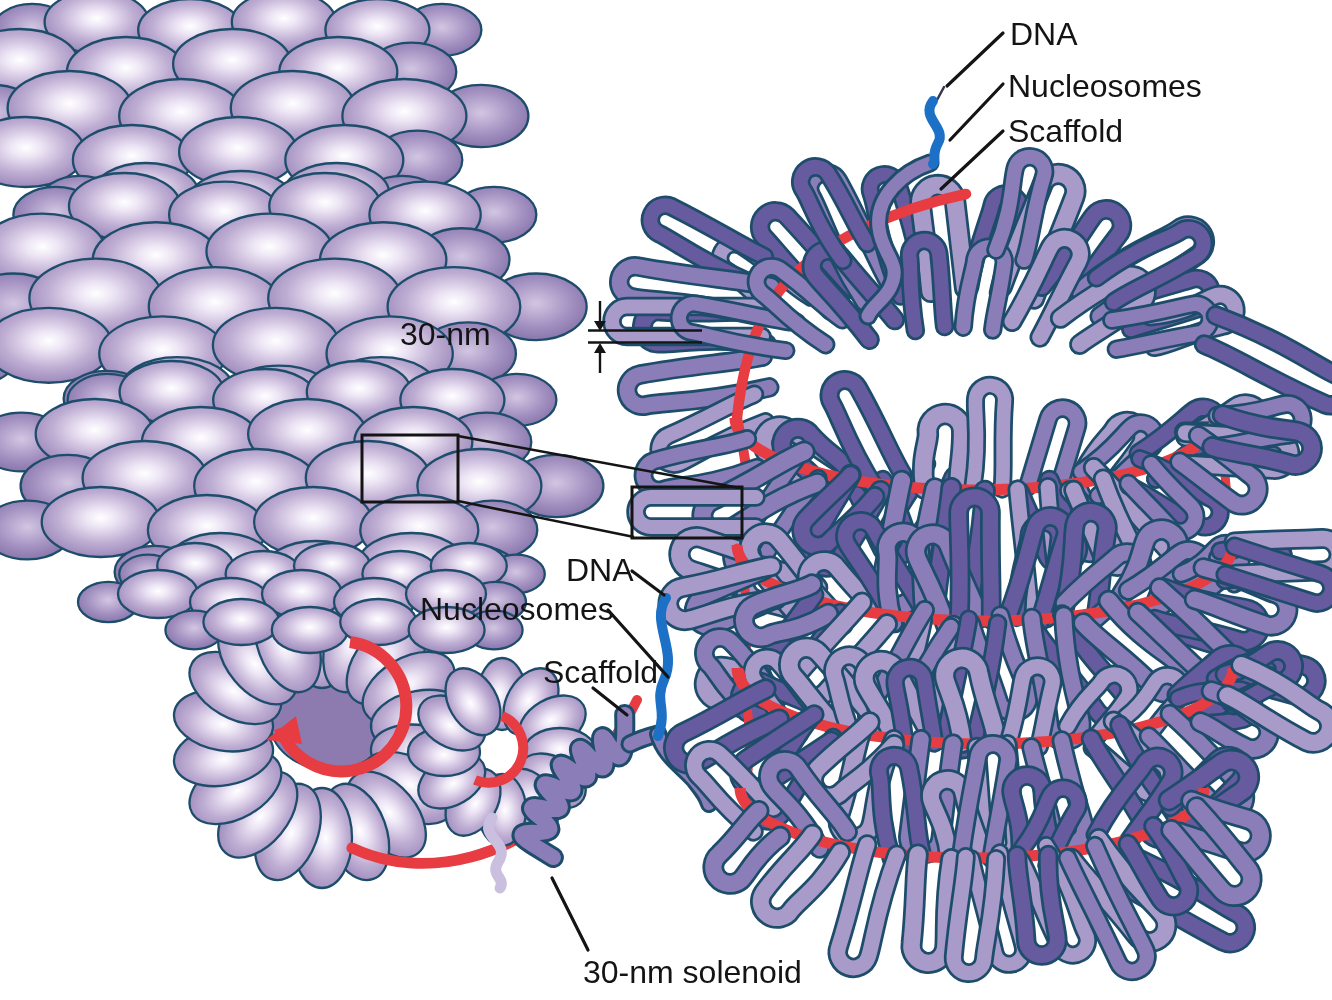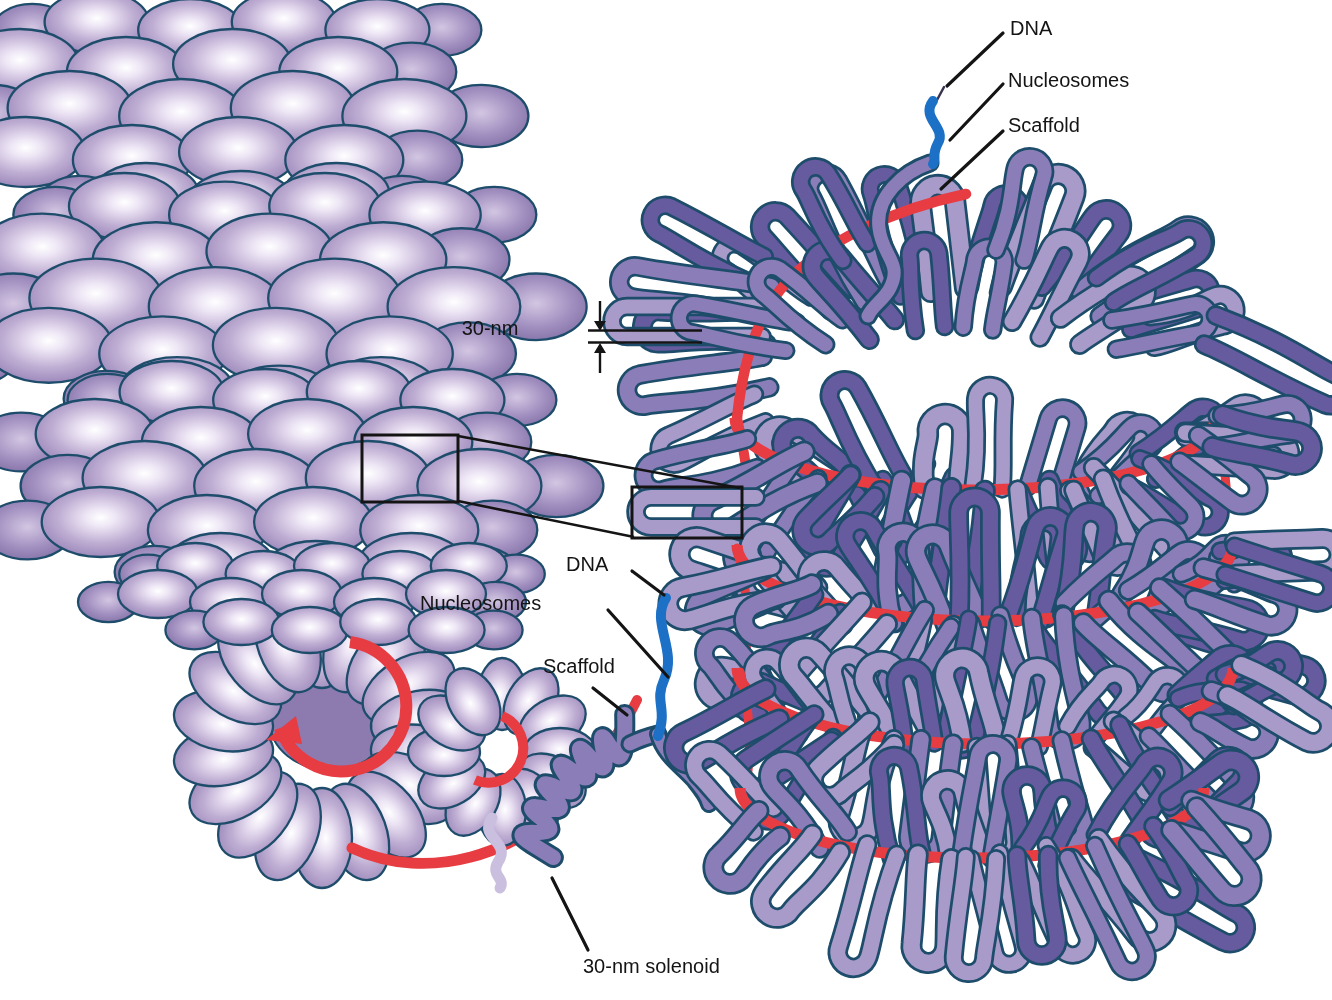--- a/index.html
+++ b/index.html
@@ -1,20 +1,20 @@
 <!DOCTYPE html>
 <html><head>
 <meta charset="utf-8">
 <style>
   html,body{margin:0;padding:0;background:#ffffff;}
   .stage{position:relative;width:1332px;height:1000px;background:#ffffff;overflow:hidden;
          font-family:"Liberation Sans", sans-serif;}
   .stage svg{position:absolute;left:0;top:0;}
-  .lbl{position:absolute;color:#141414;font-size:20px;line-height:1.06;white-space:nowrap;}
-  .lbl.rt{text-align:center;}
+  .lbl{position:absolute;color:#141414;font-size:32px;line-height:1.06;white-space:nowrap;}
+  .lbl.rt{text-align:left;}
 </style>
 </head>
 <body>
 
 <div class="stage">
 
   <svg id="art" width="1332" height="1000" viewBox="0 0 1332 1000">
     <g id="art-root">
         <ellipse cx="32.120000000000005" cy="30" rx="39.52" ry="26.04" fill="url(#gbd)" stroke="#1e4d6b" stroke-width="2.3"></ellipse>
         <ellipse cx="441.88" cy="30" rx="39.52" ry="26.04" fill="url(#gbd)" stroke="#1e4d6b" stroke-width="2.3"></ellipse>

